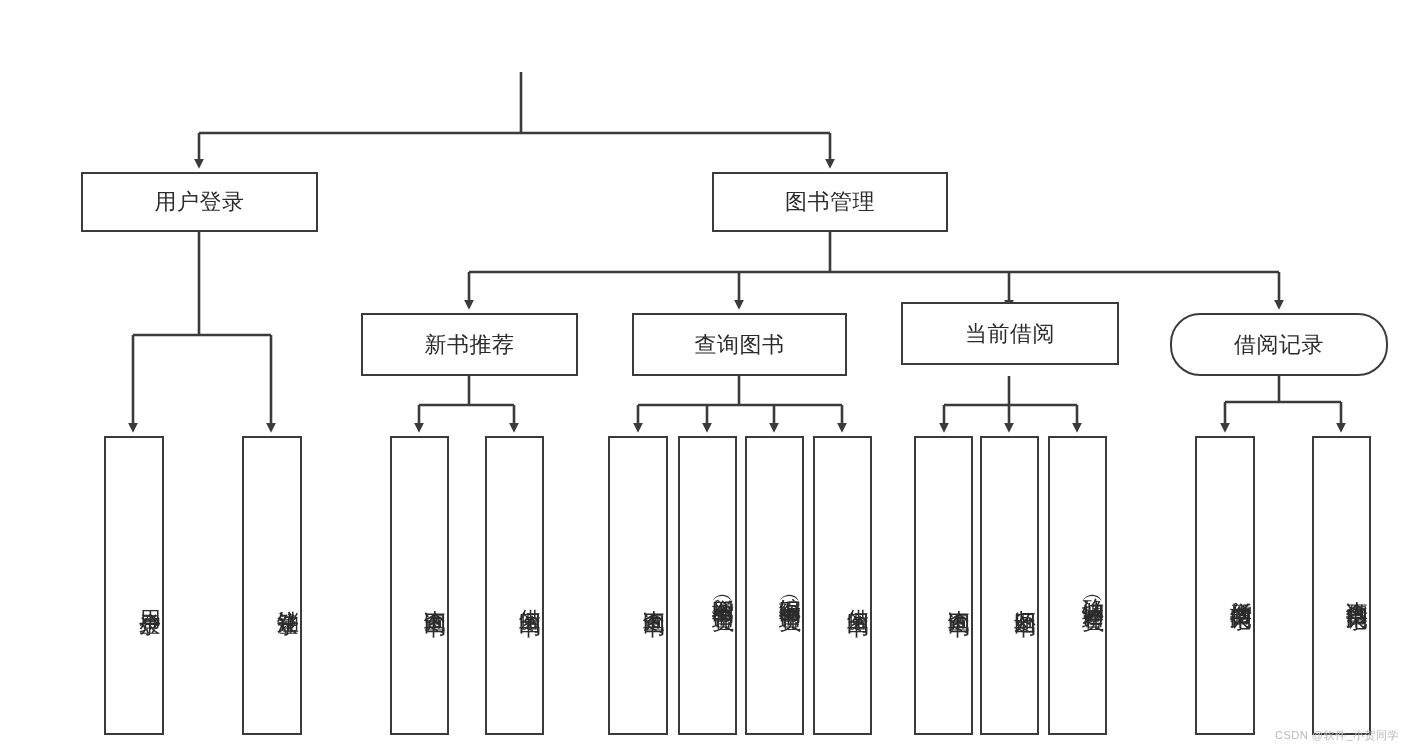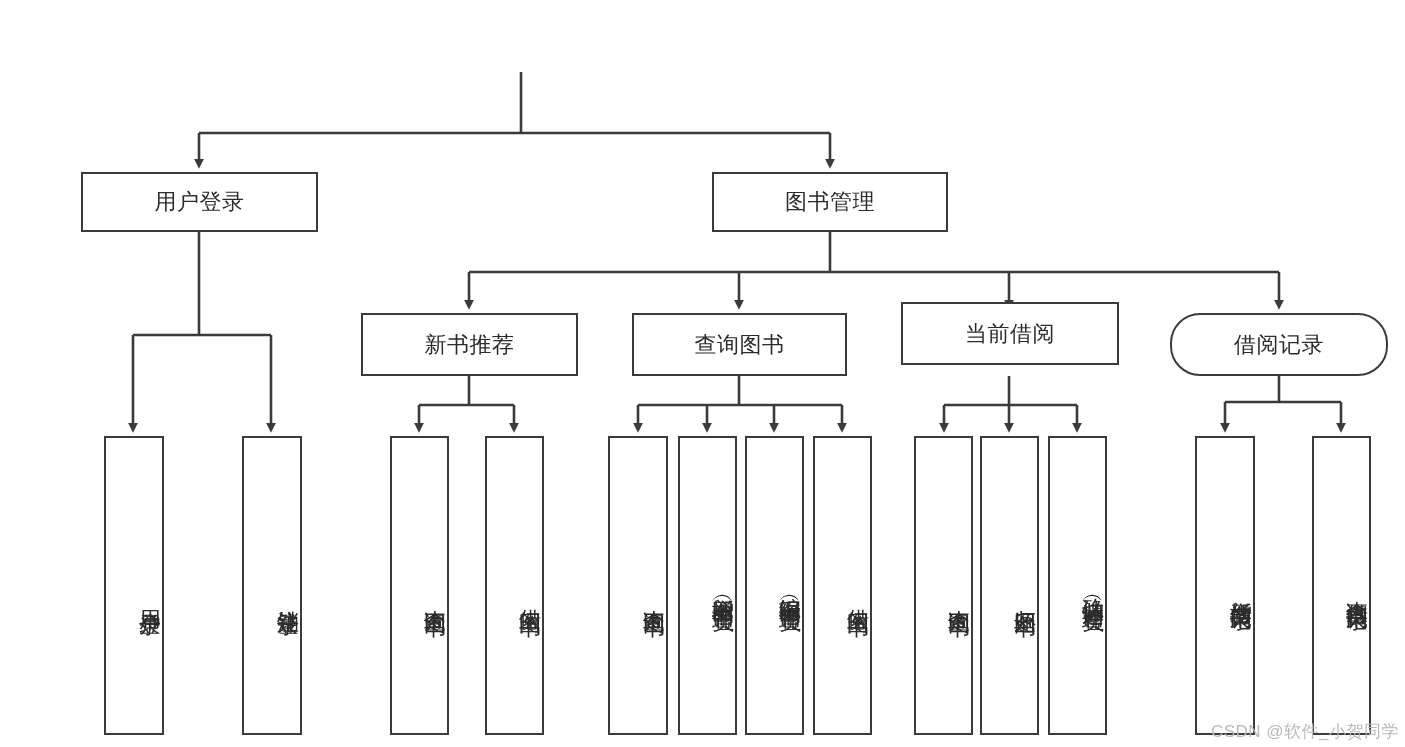--- a/index.html
+++ b/index.html
@@ -50,21 +50,21 @@
     align-items:flex-start;
     justify-content:center;
     text-align:center;
     letter-spacing:2px;
   }
   .node.v.tall{ padding-top:12px; }
   .watermark{
     position:absolute;
     right:6px;
     bottom:4px;
-    font-size:17px;
+    font-size:11px;
     color:#b9b9b9;
     letter-spacing:.5px;
     white-space:nowrap;
     z-index:5;
     user-select:none;
   }
 </style>
 </head>
 <body>
 

